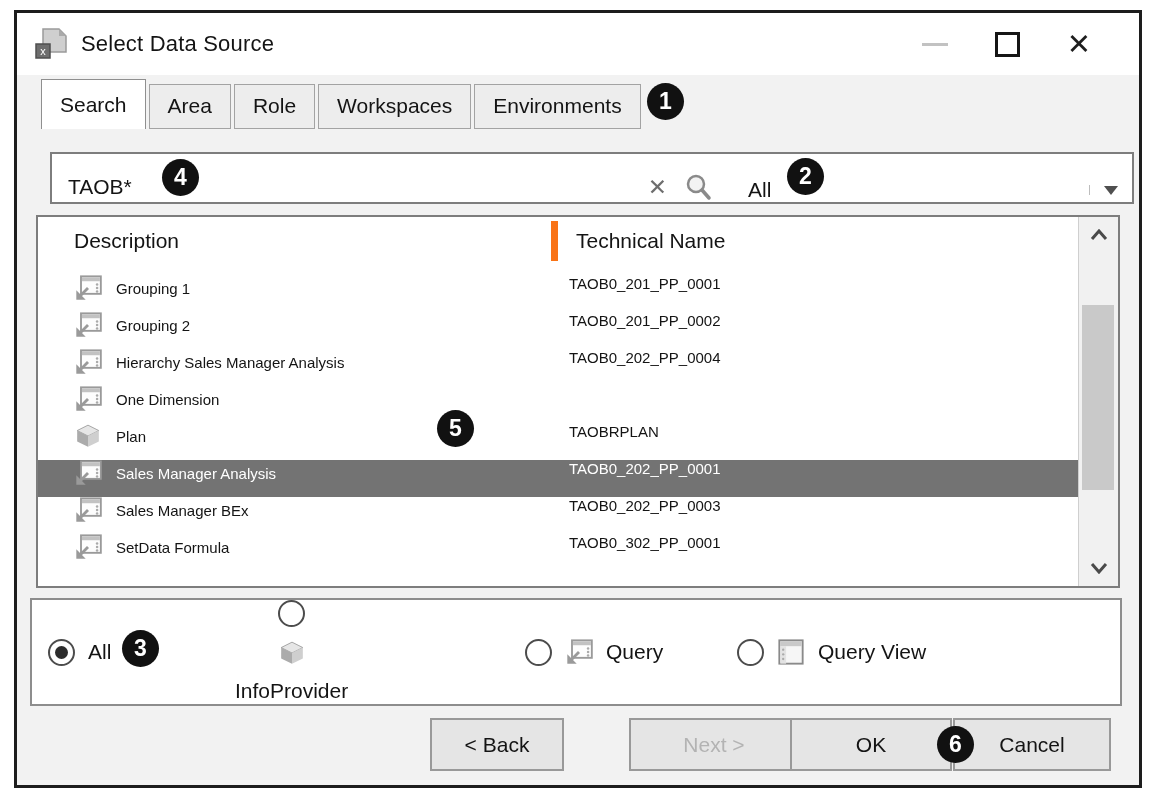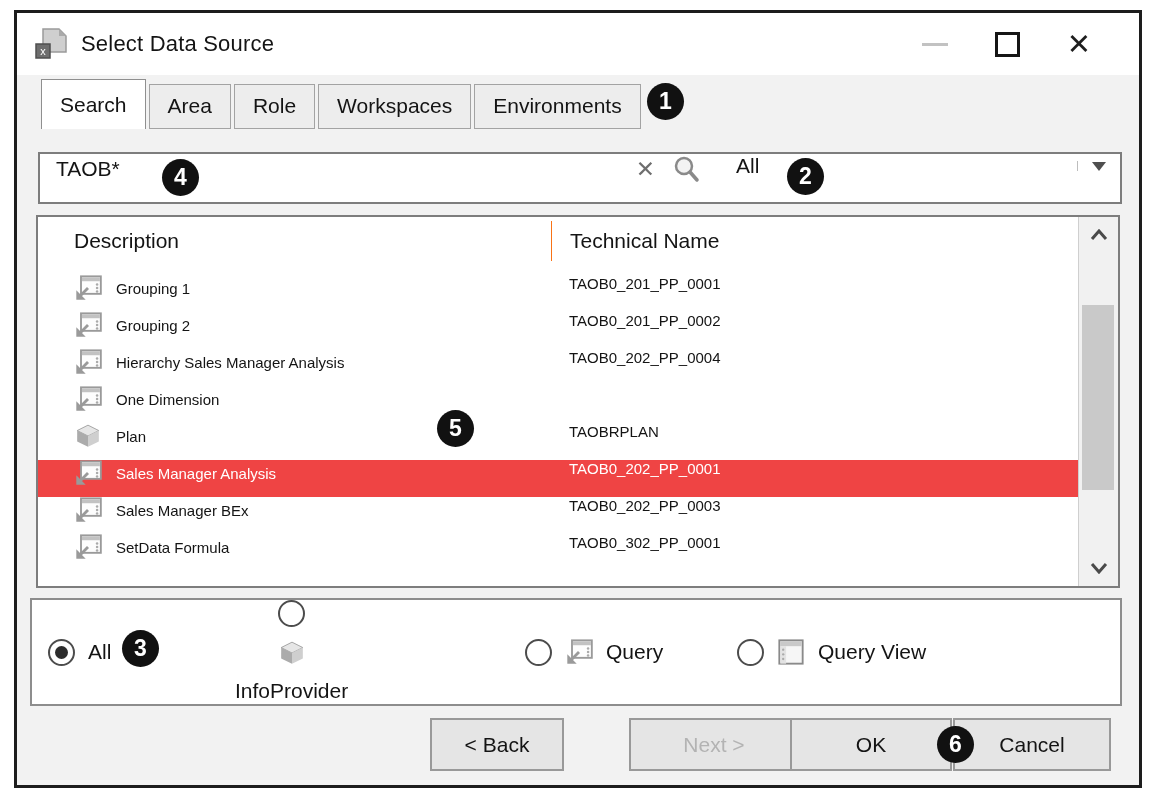--- a/index.html
+++ b/index.html
@@ -23,22 +23,22 @@
   
   .tabstrip { display:flex; align-items:flex-end; height:54px; padding-left:24px;text-align:center; }
   .tab {
     font-size:21px; color:#141414; background:#ededed;
     border:1px solid #a3a3a3; padding:9px 18px 10px; margin-right:3px; white-space:nowrap;
   }
   .tab.active { background:#ffffff; border-color:#8f8f8f; border-bottom:none; padding-top:13px; padding-bottom:12px; }
 
   
   .search-row {
-    position:absolute; left:21px; top:139px; width:1084px; height:52px;
-    background:#ffffff; border:2px solid #7d7d7d; display:flex; align-items:flex-start;
+    position:absolute; left:33px; top:139px; width:1084px; height:52px;
+    background:#ffffff; border:2px solid #7d7d7d; display:flex; align-items:flex-end;
     font-size:21px; color:#141414;
   }
   .search-input { flex:1; display:flex; align-items:center; padding:0 16px; gap:16px; }
   .flex-spacer { flex:1; }
   .clear-icon { font-size:23px; color:#6e6e6e; line-height:1; }
   .mag-icon svg { width:30px; height:30px; display:block; }
   .vsep { width:1px; background:#bdbdbd; margin:7px 0; }
   .scope { width:402px; display:flex; align-items:center; padding:0 14px; }
   .scope-value { margin-left:4px; }
   .caret-sep { width:1px; background:#bdbdbd; align-self:stretch; margin:7px 0; }
@@ -46,24 +46,24 @@
 
   
   .listbox {
     position:absolute; left:19px; top:202px; width:1084px; height:373px;
     background:#ffffff; border:2px solid #7d7d7d; display:flex;
   }
   .list-main { flex:1; display:flex; flex-direction:column; padding-top:4px; overflow:hidden; }
   .list-header { display:flex; height:40px; align-items:stretch; font-size:21px; color:#141414;justify-content:space-between; }
   .cell-desc { width:513px; padding-left:36px; display:flex; align-items:center; gap:12px; overflow:hidden; white-space:nowrap; }
   .cell-tech { flex:1; padding-left:18px; display:flex; align-items:center; white-space:nowrap; }
-  .list-header .cell-tech { border-left:1px solid #f97316; }
+  .list-header .cell-tech { border-left:7px solid #f97316; }
   .rows { margin-top:14px; }
   .list-row { display:flex; height:37px; align-items:flex-start; font-size:15px; color:#141414; }
-  .list-row.selected { background:#ef4444; color:#ffffff; }
+  .list-row.selected { background:#737373; color:#ffffff; }
   .row-icon { width:30px; display:inline-flex; flex:none; }
   .row-icon svg { width:28px; height:26px; }
 
   .scrollbar { width:40px; background:#f1f1f1; border-left:1px solid #cfcfcf; position:relative; flex:none; }
   .scroll-btn { position:absolute; left:0; width:100%; height:36px; display:flex; align-items:center; justify-content:center; background:transparent; border:none; }
   .scroll-btn.up { top:0; }
   .scroll-btn.down { bottom:0; }
   .scroll-btn svg { width:18px; height:12px; display:block; }
   .scroll-thumb { position:absolute; left:3px; right:4px; top:88px; height:185px; background:#c9c9c9; }
 

